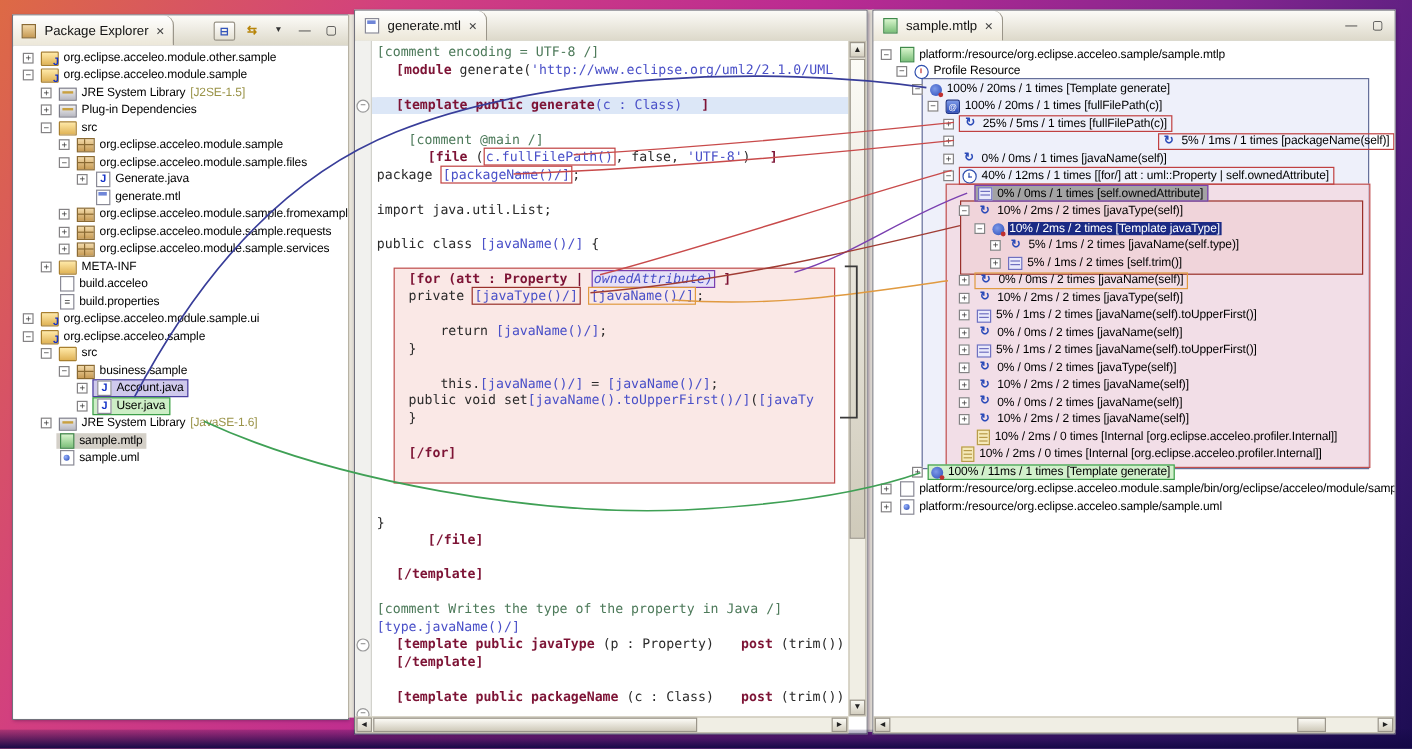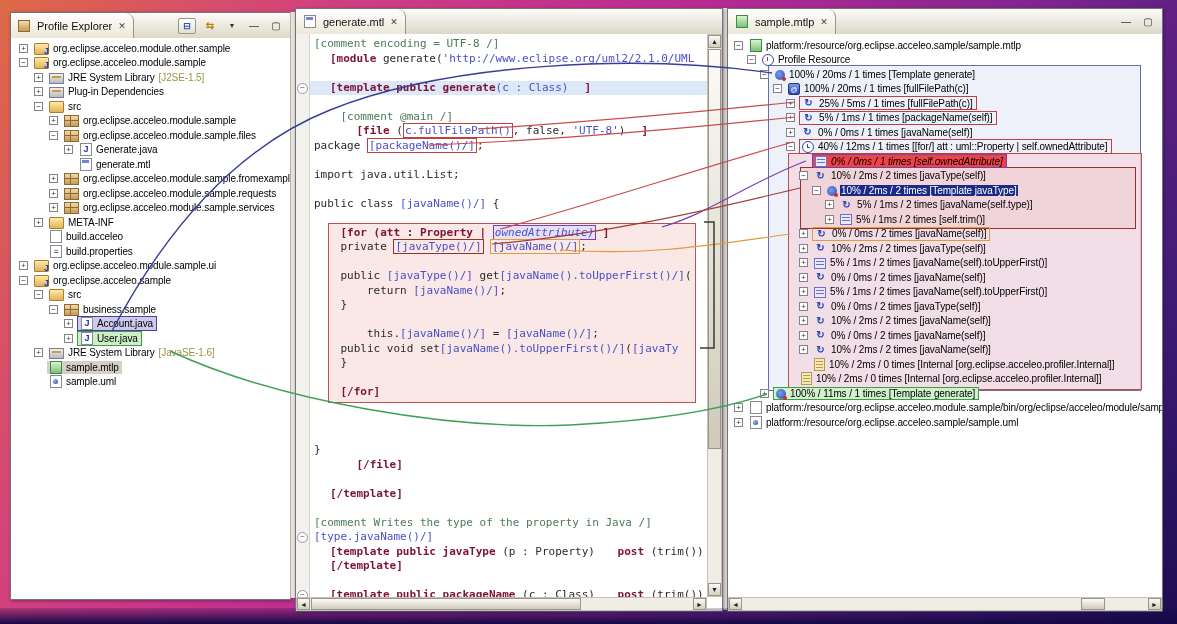--- a/index.html
+++ b/index.html
@@ -28,21 +28,21 @@
   .exp{width:9px;height:9px;flex:none;border:1px solid #848284;background:#fff;color:#333;
     font-size:8px;line-height:7px;text-align:center;margin-right:4px;box-sizing:border-box;}
   .exp-sp{width:9px;flex:none;margin-right:4px;}
   .rowc{display:flex;align-items:center;padding:0 2px;}
   .lbl{padding:0 1px;}
   .sfx{color:#9a9348;margin-left:3px;}
   .hl-purple{background:#cfc9ec;border:1px solid #4a3f9f;}
   .hl-green{background:#cdeec6;border:1px solid #3d9e4a;}
   .hl-gray{background:#d4d0c8;}
   .bx-red{border:1px solid #c04040;}
-  .bx-purple{border:1px solid #7a3fb0;background:#ef4444;font-style:italic;}
+  .bx-purple{border:1px solid #7a3fb0;background:#a3a3a3;}
   .bx-orange{border:1px solid #e09a40;}
   .bx-green{border:1px solid #3d9e4a;background:#d2f0cc;}
   .sel{background:#1b2a84;color:#fff;}
   
   .ic{display:inline-block;width:13px;height:12px;flex:none;margin-right:3px;position:relative;
     font-size:9px;line-height:11px;text-align:center;font-weight:bold;}
   .ic-java-project,.ic-folder,.ic-src-folder{background:linear-gradient(#ffe9a8,#e0b356);border:1px solid #a87f2e;border-radius:1px;height:10px;margin-top:1px;}
   .ic-java-project::after{content:"J";position:absolute;right:-1px;bottom:-2px;color:#1533c8;font-size:9px;line-height:9px;}
   .ic-package,.ic-package-req{background:linear-gradient(#f2d9a8,#c79b55);border:1px solid #8a6a33;height:10px;margin-top:1px;}
   .ic-package::after,.ic-package-req::after{content:"";position:absolute;left:5px;top:0;bottom:0;width:1px;background:#8a6a33;}
@@ -100,21 +100,21 @@
   
   #wires{position:absolute;left:0;top:0;z-index:9;pointer-events:none;}
 </style>
 </head>
 <body>
 
 <div class="panel" style="left:10px;top:12px;width:279px;height:586px;">
   <div class="tabbar">
     <div class="tab">
       <span class="ic ic-pkgexp"></span>
-      <span>Profile Explorer</span>
+      <span>Package Explorer</span>
       <span class="close">✕</span>
     </div>
     <div class="tbar">
       <span class="tbtn boxy blue">⊟</span>
       <span class="tbtn gold">⇆</span>
       <span class="tbtn" style="font-size:7px;">▼</span>
       <span class="tbtn">—</span>
       <span class="tbtn">▢</span>
     </div>
   </div>
@@ -322,21 +322,20 @@
         <div class="code-line"><span class="s-pl">    </span><span class="s-kw">[file </span><span class="s-pl">(</span><span class="s-ex seg-red">c.fullFilePath()</span><span class="s-pl">, false, </span><span class="s-ex">'UTF-8'</span><span class="s-pl">)</span><span class="s-kw">]</span></div>
         <div class="code-line"><span class="s-pl">package </span><span class="s-ex seg-red">[packageName()/]</span><span class="s-pl">;</span></div>
         <div class="code-line"></div>
         <div class="code-line"><span class="s-pl">import java.util.List;</span></div>
         <div class="code-line"></div>
         <div class="code-line"><span class="s-pl">public class </span><span class="s-ex">[javaName()/]</span><span class="s-pl"> {</span></div>
         <div class="code-line"></div>
         <div class="code-line"><span class="s-pl">    </span><span class="s-kwi">[for (att : Property | </span><span class="s-exi seg-purple">ownedAttribute)</span><span class="s-kwi"> ]</span></div>
         <div class="code-line"><span class="s-pl">    private </span><span class="s-ex seg-maroon">[javaType()/]</span><span class="s-pl"> </span><span class="s-ex seg-orange">[javaName()/]</span><span class="s-pl">;</span></div>
         <div class="code-line"></div>
-        <div class="code-line"><span class="s-pl">    public </span><span class="s-ex">[javaType()/]</span><span class="s-pl"> get</span><span class="s-ex">[javaName().toUpperFirst()/]</span><span class="s-pl">(</span></div>
         <div class="code-line"><span class="s-pl">        return </span><span class="s-ex">[javaName()/]</span><span class="s-pl">;</span></div>
         <div class="code-line"><span class="s-pl">    }</span></div>
         <div class="code-line"></div>
         <div class="code-line"><span class="s-pl">        this.</span><span class="s-ex">[javaName()/]</span><span class="s-pl"> = </span><span class="s-ex">[javaName()/]</span><span class="s-pl">;</span></div>
         <div class="code-line"><span class="s-pl">    public void set</span><span class="s-ex">[javaName().toUpperFirst()/]</span><span class="s-pl">(</span><span class="s-ex">[javaTy</span></div>
         <div class="code-line"><span class="s-pl">    }</span></div>
         <div class="code-line"></div>
         <div class="code-line"><span class="s-pl">    </span><span class="s-kwi">[/for]</span></div>
         <div class="code-line"></div>
         <div class="code-line"></div>
@@ -412,21 +411,21 @@
           <span class="lbl">100% / 20ms / 1 times [fullFilePath(c)]</span>
         </span>
       </div>
       <div class="t-row" style="padding-left: 58px;">
         <span class="exp">+</span>
         <span class="rowc bx-red">
           <span class="ic ic-invocation"></span>
           <span class="lbl">25% / 5ms / 1 times [fullFilePath(c)]</span>
         </span>
       </div>
-      <div class="t-row" style="padding-left: 58px;">
+      <div class="t-row" style="padding-left: 58px; justify-content: space-between;">
         <span class="exp">+</span>
         <span class="rowc bx-red">
           <span class="ic ic-invocation"></span>
           <span class="lbl">5% / 1ms / 1 times [packageName(self)]</span>
         </span>
       </div>
       <div class="t-row" style="padding-left: 58px;">
         <span class="exp">+</span>
         <span class="rowc">
           <span class="ic ic-invocation"></span>

